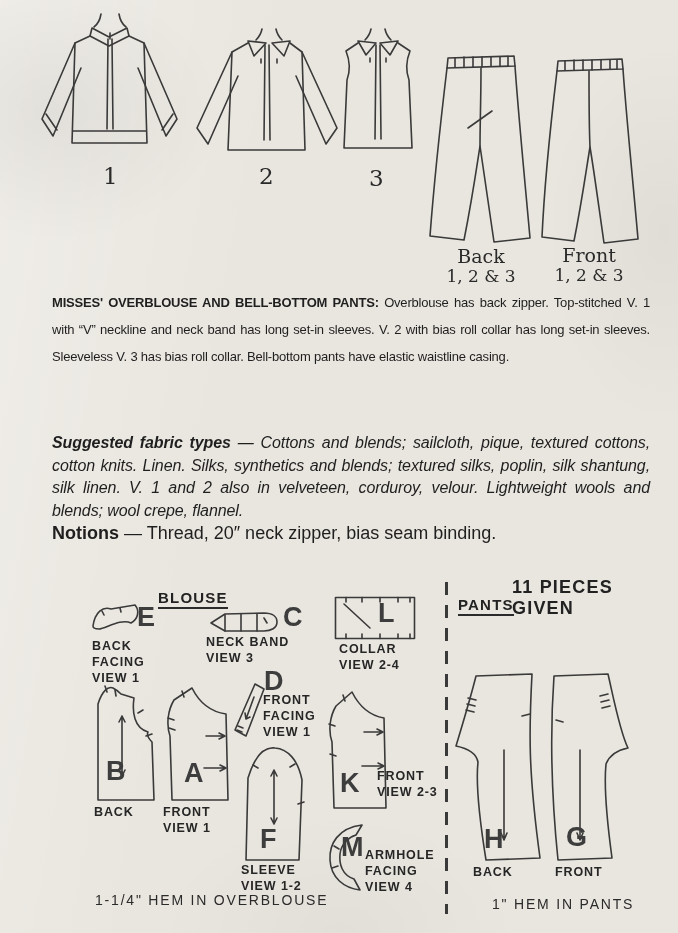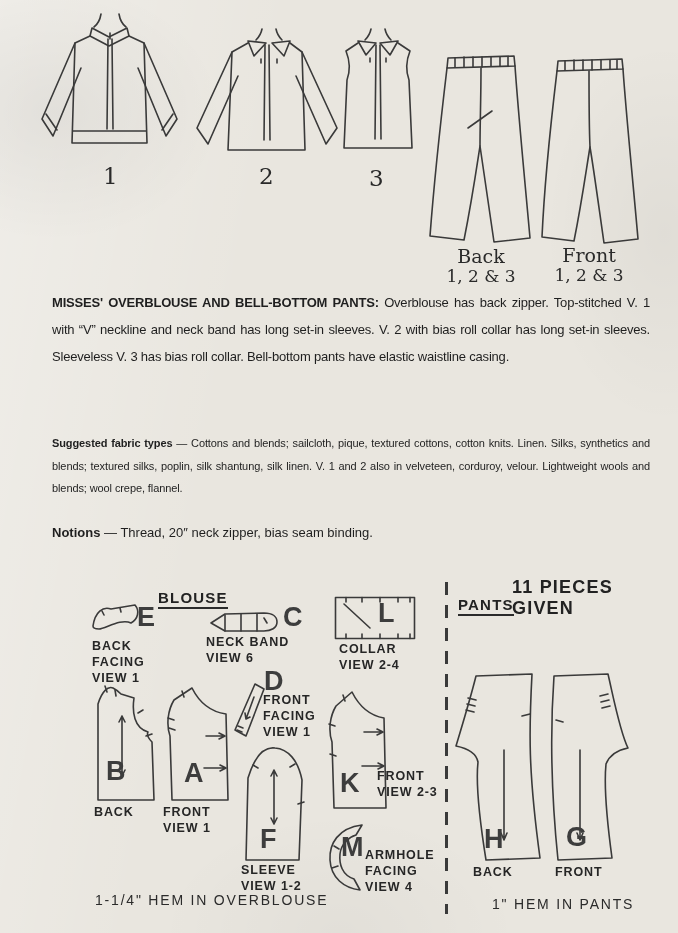--- a/index.html
+++ b/index.html
@@ -14,22 +14,22 @@
     font-family:"Liberation Sans",sans-serif;color:#1c1c1c;
   }
   .abs{position:absolute;}
   svg{position:absolute;overflow:visible;}
   svg path, svg line, svg rect, svg polyline{fill:none;stroke:#3a3a3a;stroke-width:1.6;stroke-linejoin:round;stroke-linecap:round;}
   .fignum{font-family:"DejaVu Serif","Liberation Serif",serif;font-size:23px;color:#2a2a2a;}
   .pantslabel{font-family:"DejaVu Serif","Liberation Serif",serif;font-size:19px;color:#2a2a2a;text-align:center;line-height:19px;}
   .pantslabel .views{font-size:17px;margin-top:1px;}
   .para{left:52px;width:598px;text-align:justify;color:#1f1f1f;}
   .desc{top:289px;font-size:13px;line-height:27px;letter-spacing:-0.2px;}
-  .fab{top:432px;font-size:11px;line-height:22.5px;letter-spacing:-0.1px;}
-  .not{top:522px;font-size:13px;line-height:22px;}
+  .fab{top:432px;font-size:16px;line-height:22.5px;letter-spacing:-0.1px;font-style:italic;}
+  .not{top:522px;font-size:18px;line-height:22px;}
   .para b{font-weight:700;}
   .sechead{font-size:15px;font-weight:700;letter-spacing:1.2px;border-bottom:2.5px solid #2b2b2b;padding-bottom:1px;color:#222;}
   .cap{font-size:12.5px;font-weight:700;letter-spacing:0.9px;line-height:16px;white-space:pre-line;color:#262626;}
   .letter{font-weight:700;font-size:27px;color:#3d3d3d;line-height:27px;}
   .hemnote{font-size:14px;letter-spacing:1.8px;color:#2b2b2b;font-weight:400;}
   .piecesgiven{font-size:18px;font-weight:700;letter-spacing:1.2px;color:#222;}
   .divider{width:2.5px;background:repeating-linear-gradient(to bottom,#3a3a3a 0 13px,transparent 13px 23px);}
 </style>
 </head>
 <body>
@@ -114,21 +114,21 @@
   <div class="abs cap" style="left:92px;top:638px">BACK
 FACING
 VIEW 1</div>
 
   <svg class="abs" style="left:208px;top:610px" width="72" height="26" viewBox="0 0 72 26">
     <path d="M3,13 L17,4 L56,3 C65,3 69,7 69,12 C69,18 63,21 56,21 L17,21 Z"></path>
     <path d="M17,5 L17,21 M33,4 L33,21 M49,4 L49,21 M56,8 L59,13"></path>
   </svg>
   <div class="abs letter" style="left:283px;top:604px">C</div>
   <div class="abs cap" style="left:206px;top:634px">NECK BAND
-VIEW 6</div>
+VIEW 3</div>
 
   <svg class="abs" style="left:334px;top:596px" width="82" height="44" viewBox="0 0 82 44">
     <rect x="1.5" y="1.5" width="79" height="41"></rect>
     <path d="M12,1.5 L12,6 M28,1.5 L28,6 M46,1.5 L46,6 M64,1.5 L64,6 M76,1.5 L76,6"></path>
     <path d="M12,42.5 L12,38 M28,42.5 L28,38 M46,42.5 L46,38 M64,42.5 L64,38 M76,42.5 L76,38"></path>
     <path d="M10,8 L36,32"></path>
   </svg>
   <div class="abs letter" style="left:378px;top:600px">L</div>
   <div class="abs cap" style="left:339px;top:641px">COLLAR
 VIEW 2-4</div>

